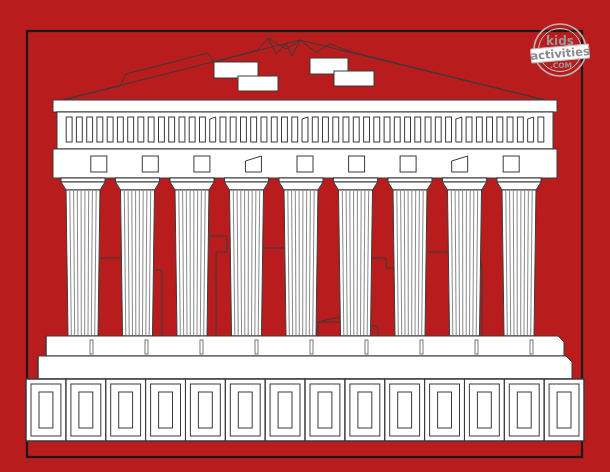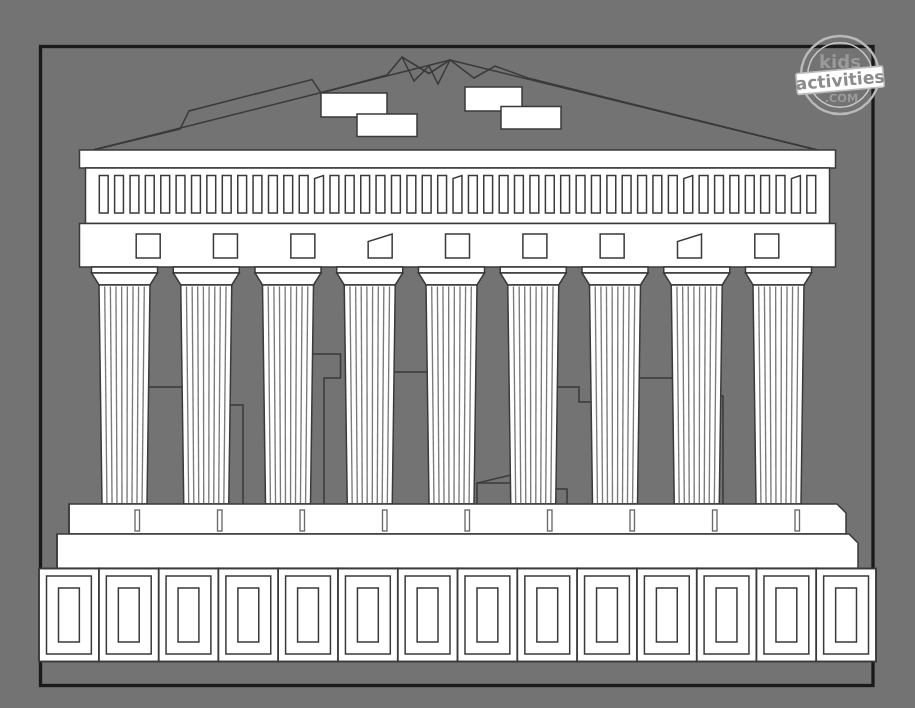--- a/index.html
+++ b/index.html
@@ -1,18 +1,18 @@
 <!DOCTYPE html>
 <html><head>
 <meta charset="utf-8">
 <style>
   html,body{margin:0;padding:0;background:#ffffff;}
   body{width:610px;height:472px;overflow:hidden;
        font-family:"Liberation Sans",sans-serif;}
-  #page{position:relative;width:610px;height:472px;background:#737373;}
+  #page{position:relative;width:610px;height:472px;background:#b91c1c;}
   #frame{position:absolute;left:0;top:0;width:610px;height:472px;}
   svg{display:block;}
   .ln{fill:none;stroke:#3a3a3a;stroke-width:1;}
   .ln-thin{fill:none;stroke:#6a6a6a;stroke-width:0.9;}
   .ln-flute{fill:none;stroke:#7a7a7a;stroke-width:0.9;}
   .fillw{fill:#ffffff;}
   .border{fill:none;stroke:#1a1a1a;stroke-width:2.2;}
   .logo-ring{fill:none;stroke:#b9b9b9;stroke-width:1.6;}
   .logo-ring2{fill:none;stroke:#c9c9c9;stroke-width:1;}
   .logo-band{fill:#ffffff;stroke:#bdbdbd;stroke-width:1.1;}

